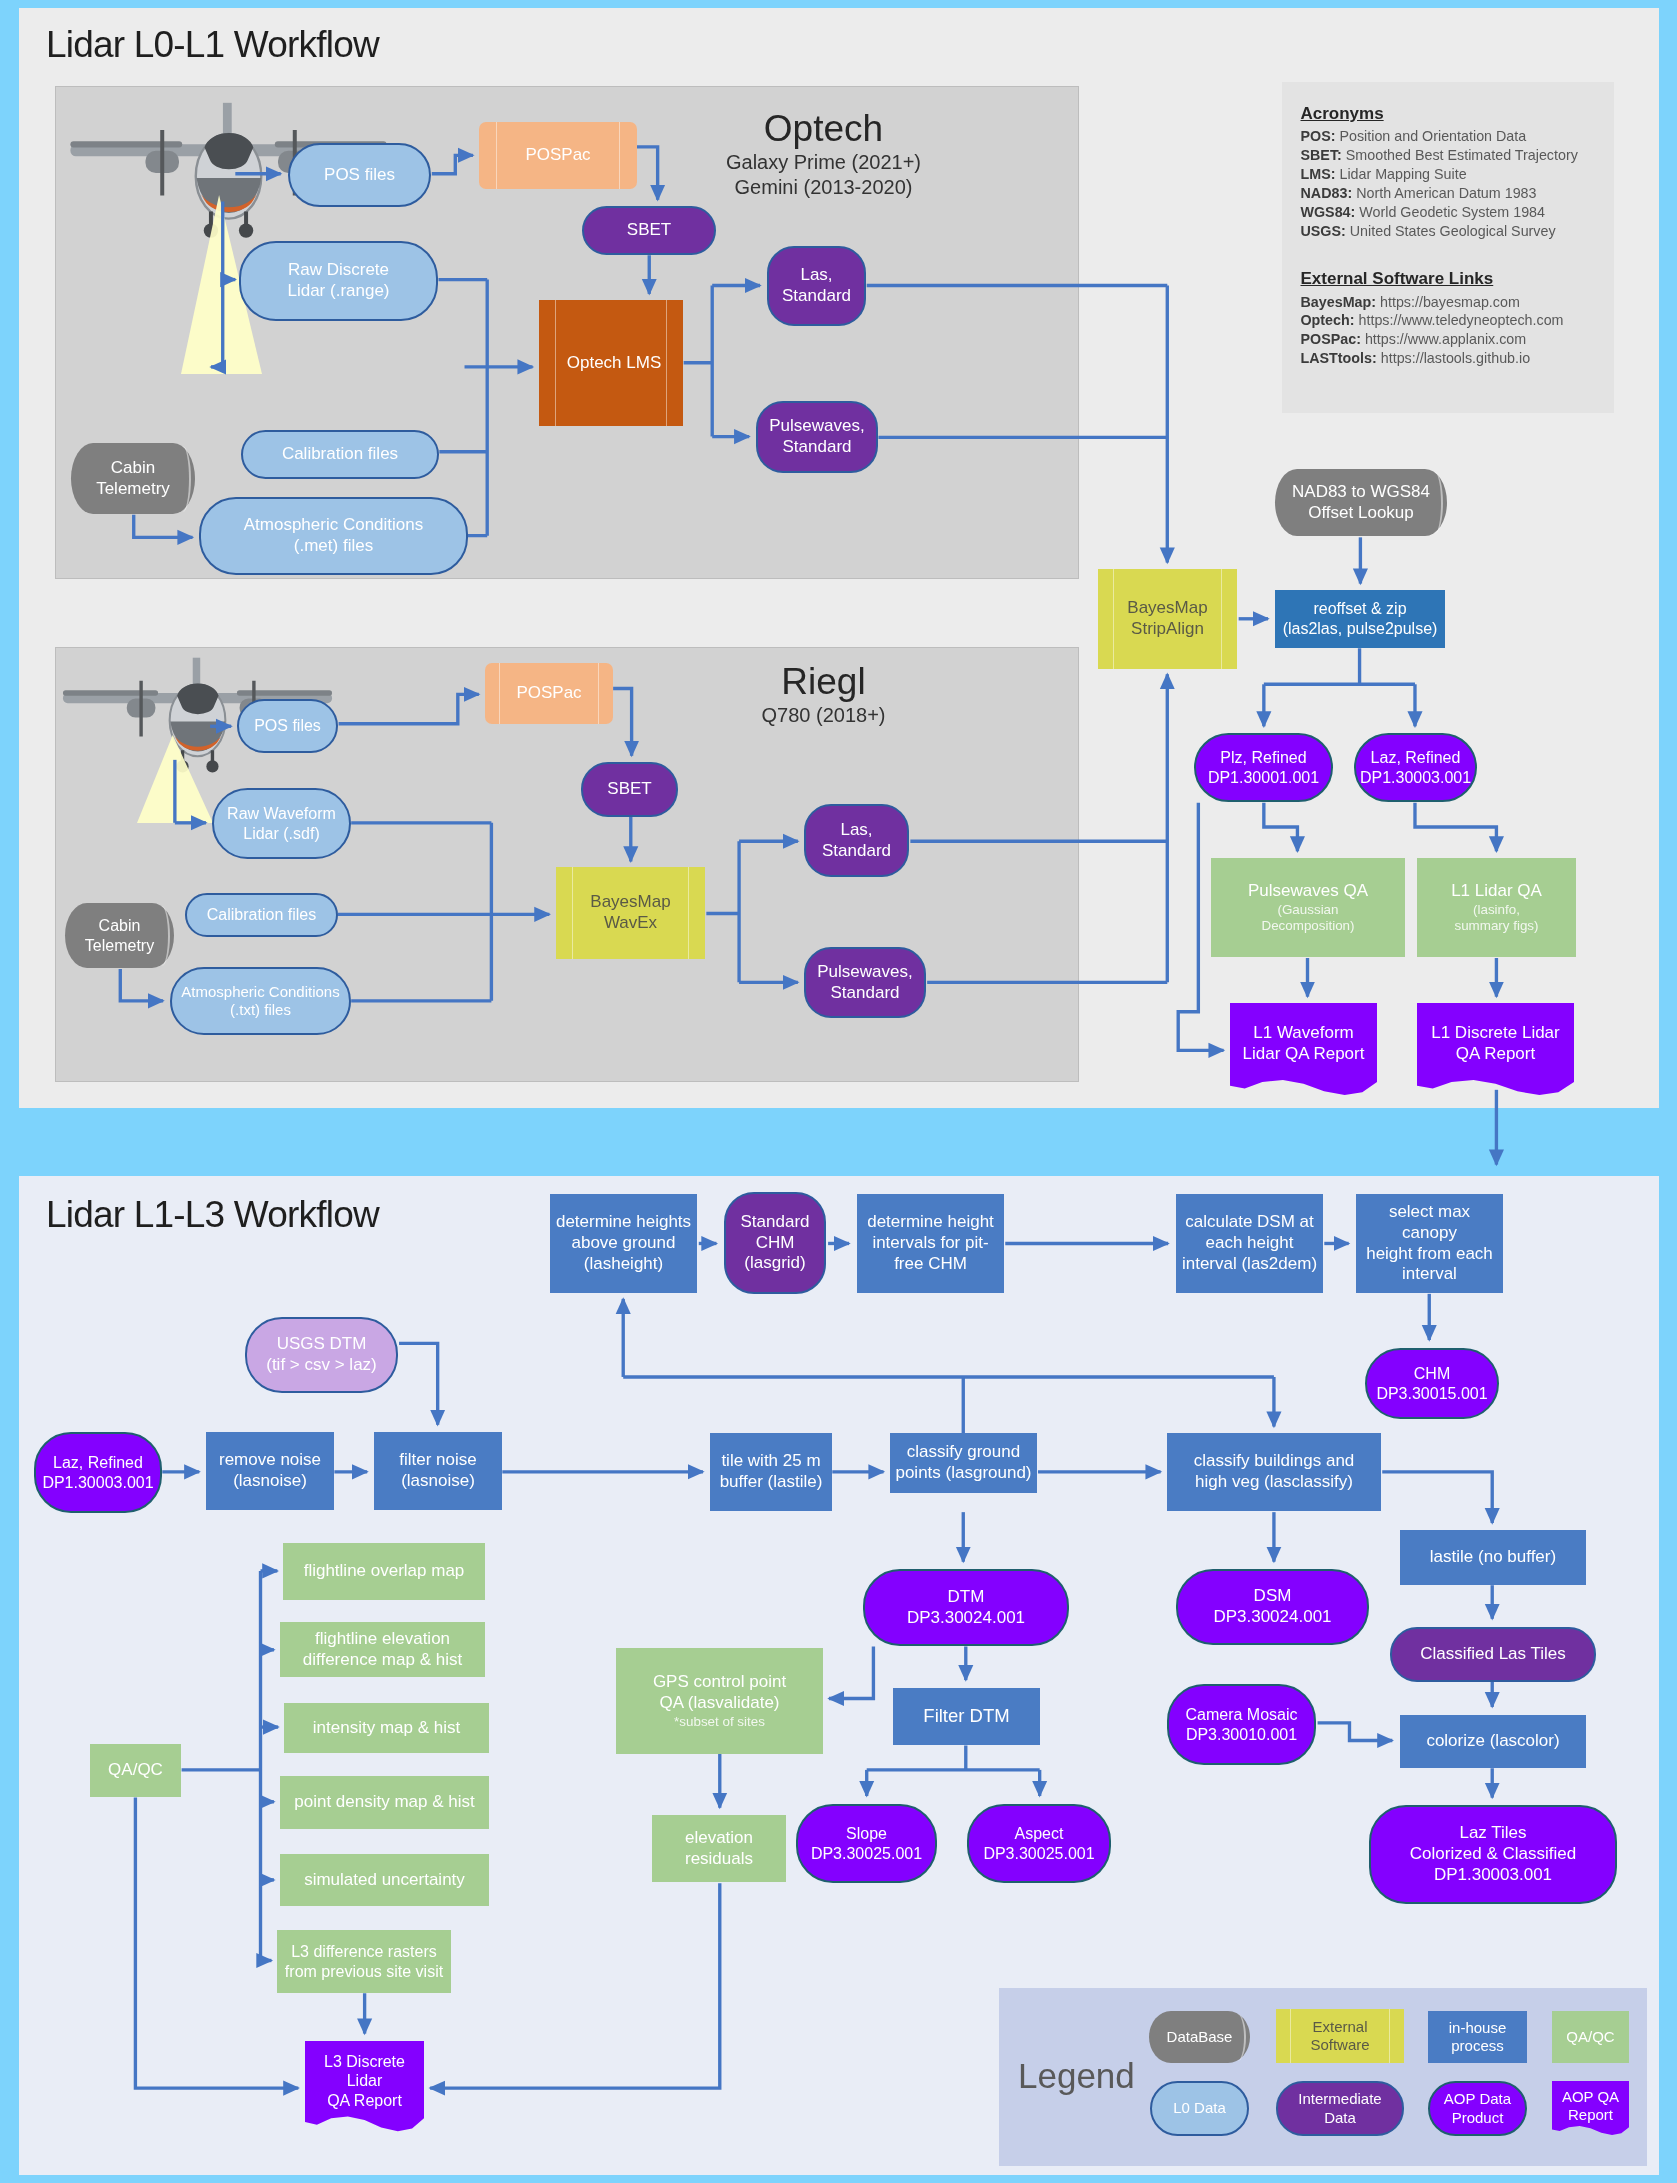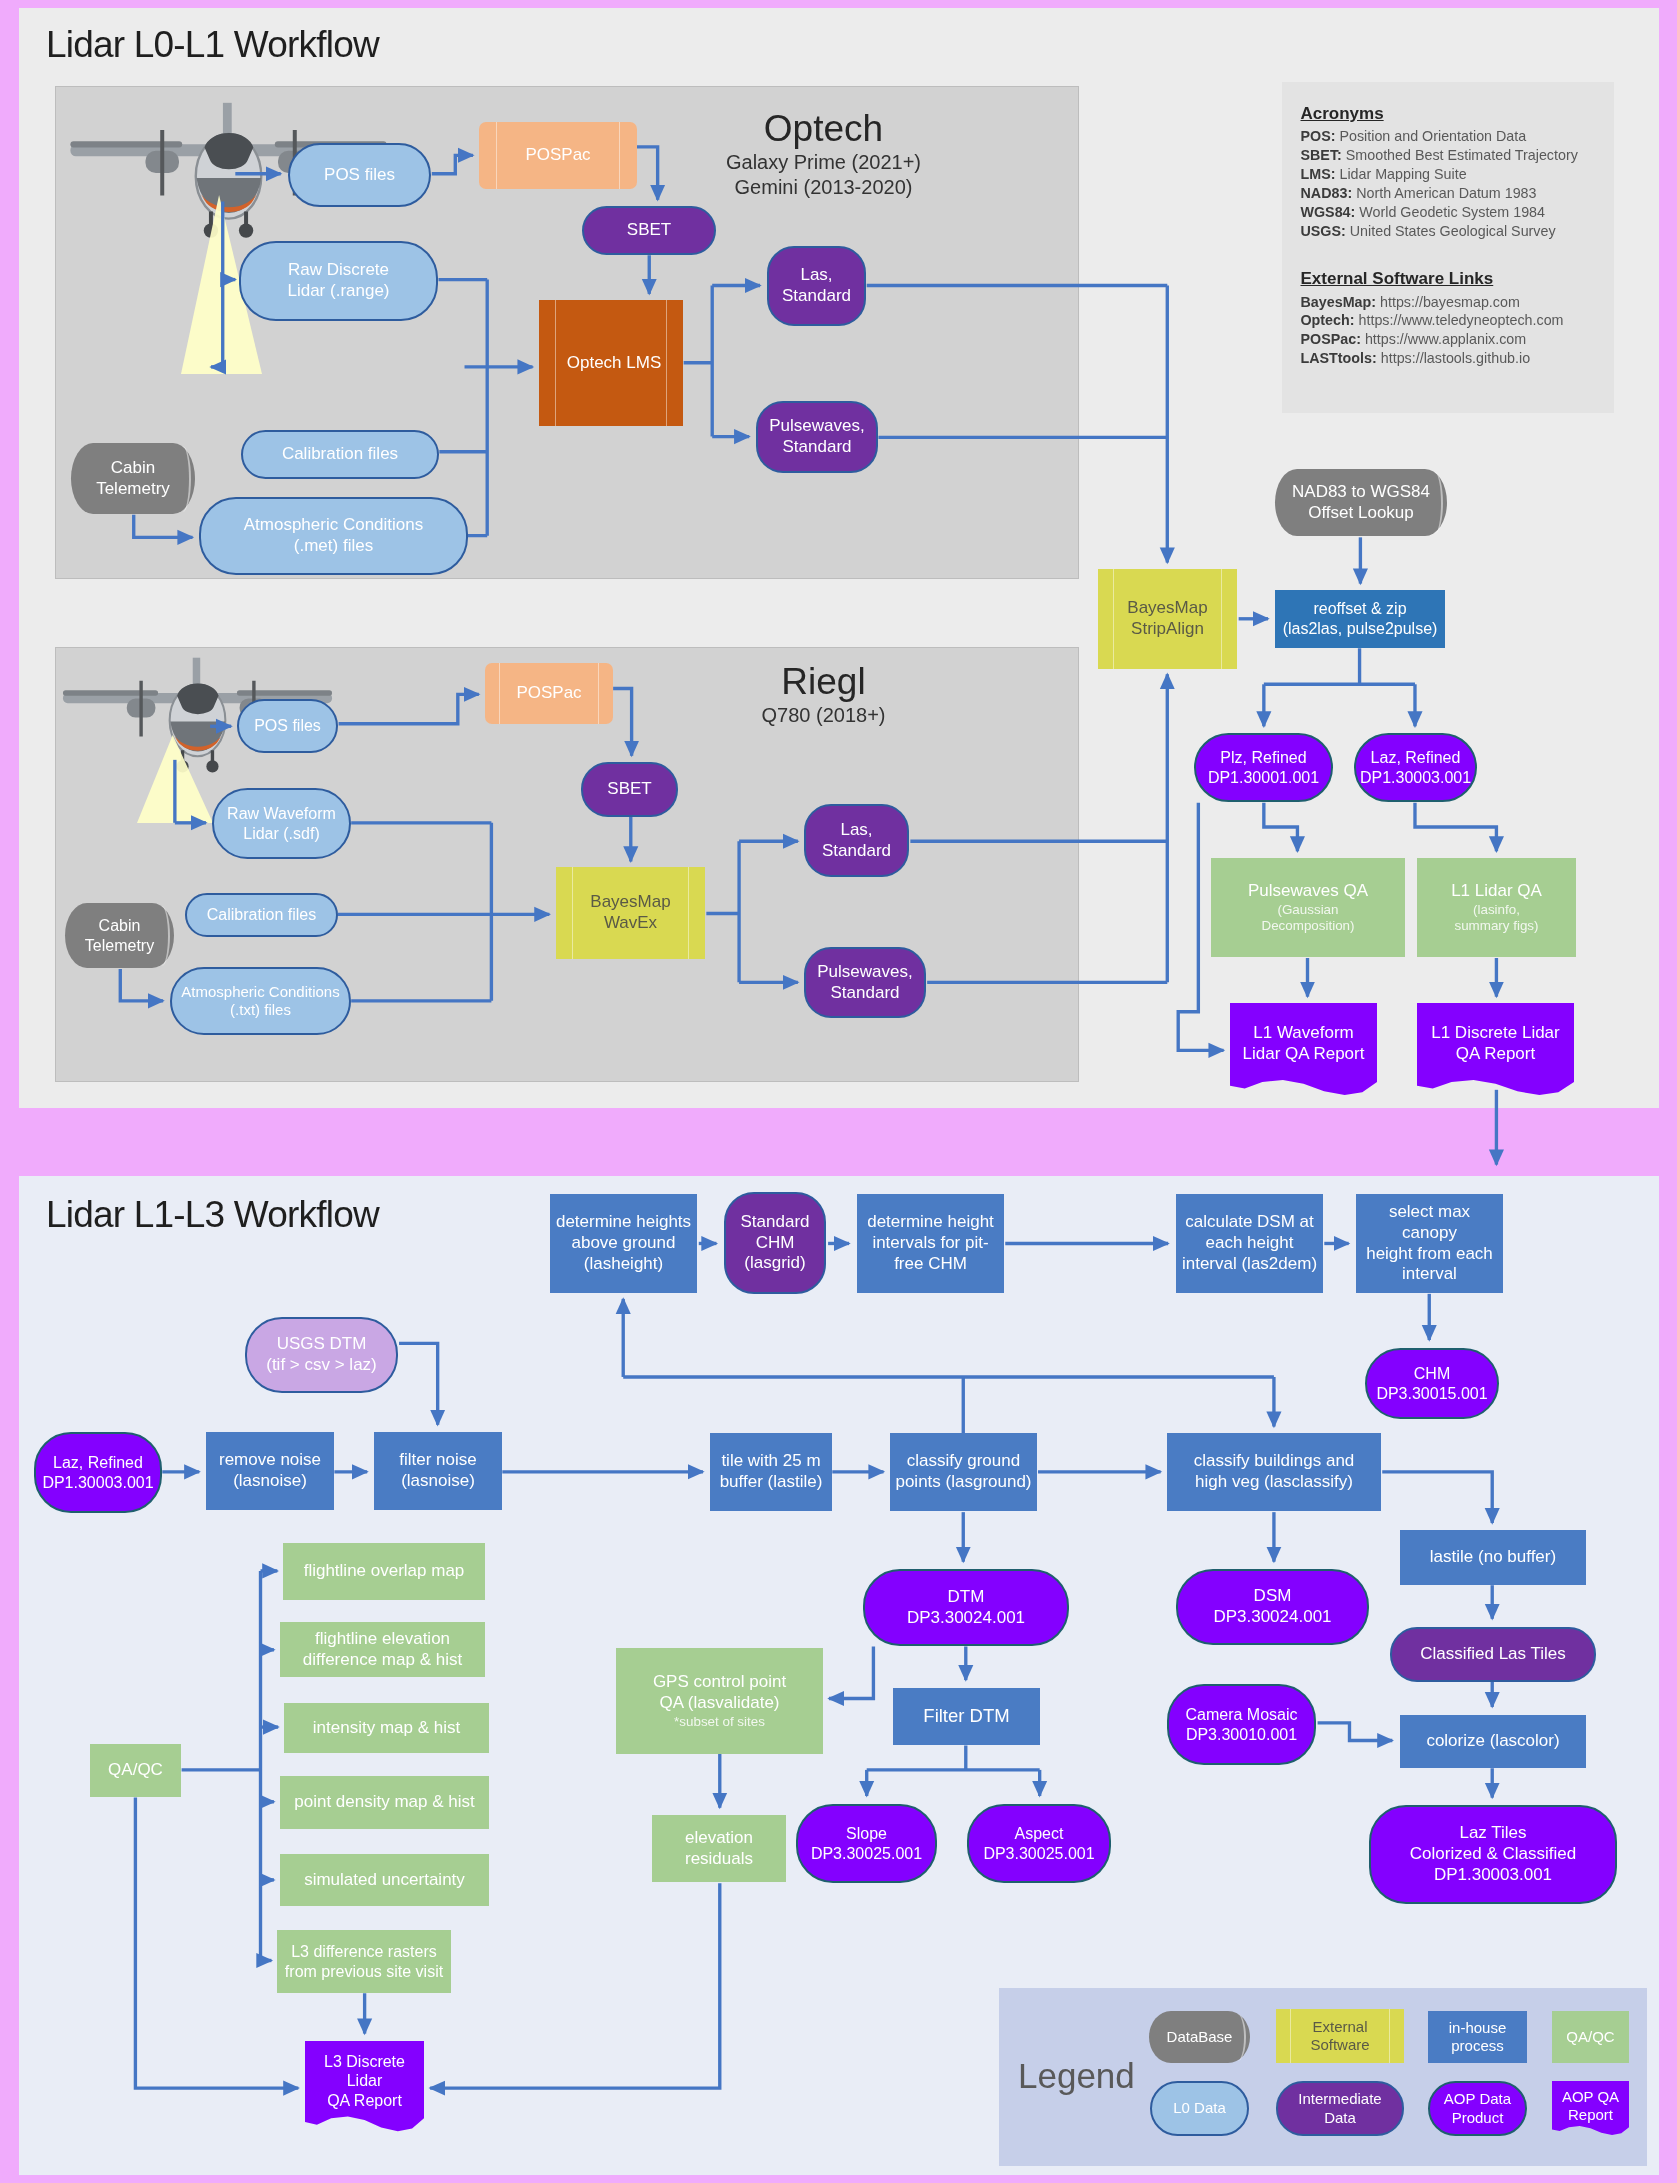--- a/index.html
+++ b/index.html
@@ -1,16 +1,16 @@
 <!DOCTYPE html>
 <html style="font-size:13.4px"><head>
 <meta charset="utf-8">
 <style>
   html,body{margin:0;padding:0;background:#fff;font-family:"Liberation Sans",sans-serif;}
-  #canvas{position:relative;width:1678px;height:2183px;background:#f0abfc;overflow:hidden;}
+  #canvas{position:relative;width:1678px;height:2183px;background:#7dd3fc;overflow:hidden;}
   .section{position:absolute;}
   #sec-l0l1{left:18.5px;top:8.4px;width:1640px;height:1100px;background:#ececec;}
   #sec-l1l3{left:18.5px;top:1176px;width:1640px;height:999px;background:#e9edf6;}
   .wf-title{position:absolute;font-size:37px;color:#1f1f1f;letter-spacing:-0.8px;white-space:pre;}
   .panel{position:absolute;background:#d2d2d2;border:0.8px solid #bdbdbd;box-sizing:border-box;}
   .info-panel{position:absolute;background:#e3e3e3;padding:22px 18.5px;box-sizing:border-box;color:#595959;}
   .info-title{font-size:17px;font-weight:bold;color:#262626;text-decoration:underline;margin-bottom:3.4px;}
   .info-line{font-size:14.3px;line-height:1.32;}
   .info-line b{color:#3b3b3b;}
   .info-gap{height:28.6px;}
@@ -279,21 +279,21 @@
   <div class="node st-violet" style="left:34px;top:1432px;width:128px;height:81px;font-size:16px;">Laz, Refined
 DP1.30003.001</div>
   <div class="node st-lav" style="left:245px;top:1317px;width:153px;height:76px;">USGS DTM
 (tif &gt; csv &gt; laz)</div>
   <div class="node bx-blue" style="left:206px;top:1432px;width:128px;height:78px;">remove noise
 (lasnoise)</div>
   <div class="node bx-blue" style="left:374px;top:1432px;width:128px;height:78px;">filter noise
 (lasnoise)</div>
   <div class="node bx-blue" style="left:710px;top:1433px;width:122px;height:78px;">tile with 25 m
 buffer (lastile)</div>
-  <div class="node bx-blue" style="left:890px;top:1433px;width:147px;height:78px;">classify ground
+  <div class="node bx-blue" style="left:890px;top:1433px;width:147px;height:60px;">classify ground
 points (lasground)</div>
   <div class="node bx-blue" style="left:1167px;top:1433px;width:214px;height:78px;">classify buildings and
 high veg (lasclassify)</div>
   <div class="node st-violet" style="left:863px;top:1569px;width:206px;height:77px;">DTM
 DP3.30024.001</div>
   <div class="node st-violet" style="left:1176px;top:1569px;width:193px;height:76px;">DSM
 DP3.30024.001</div>
   <div class="node bx-blue" style="left:1400px;top:1530px;width:186px;height:55px;">lastile (no buffer)</div>
   <div class="node st-purple" style="left:1390px;top:1627px;width:206px;height:55px;">Classified Las Tiles</div>
   <div class="node bx-blue" style="left:1400px;top:1715px;width:186px;height:53px;">colorize (lascolor)</div>

